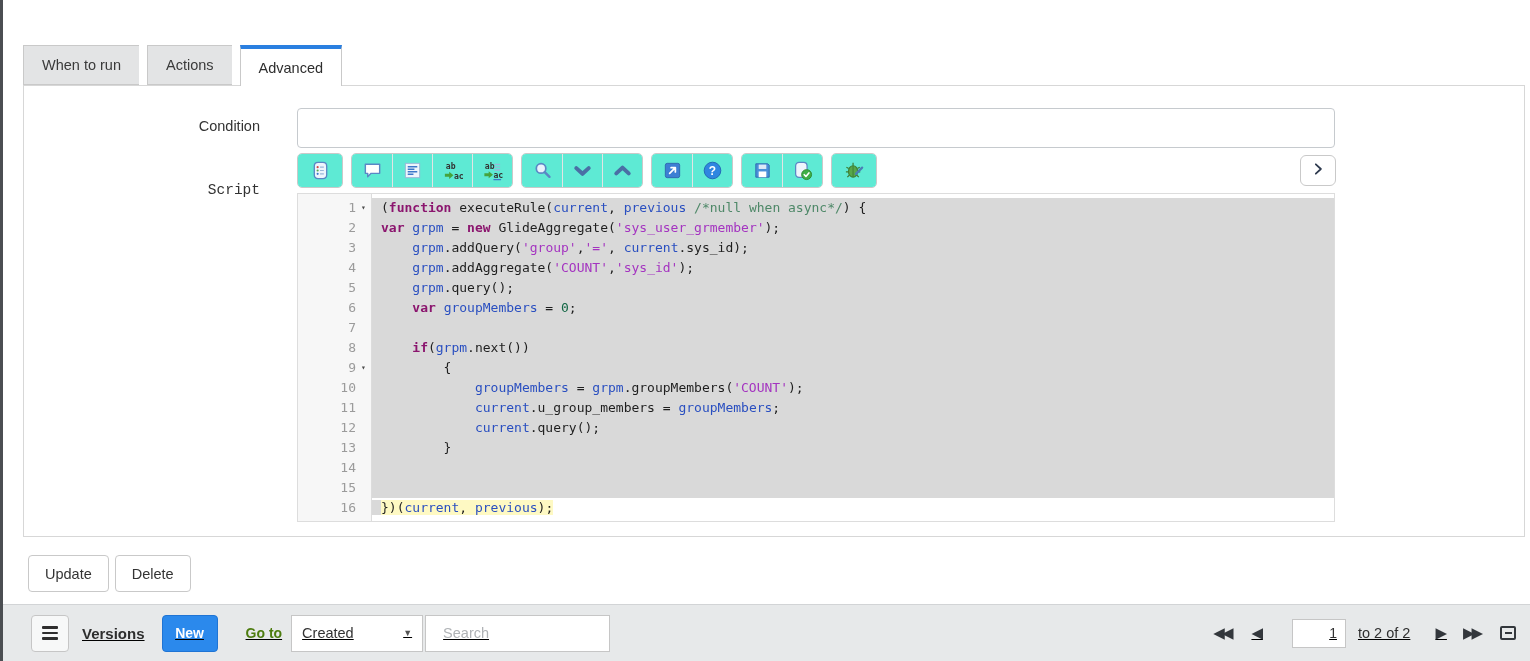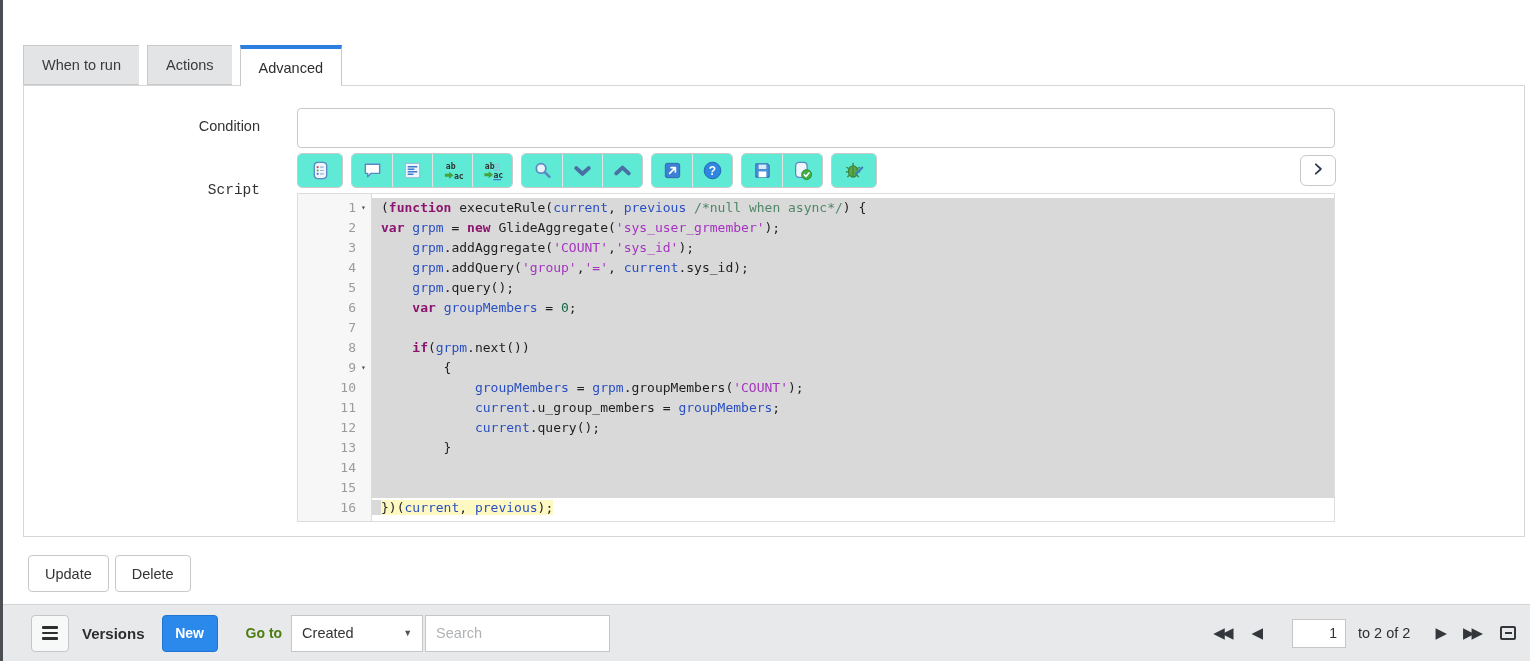--- a/index.html
+++ b/index.html
@@ -60,36 +60,36 @@
 
   
   .actions { position:absolute; left:25px; top:555px; display:flex; gap:6px; }
   .actions button { min-width:72px; height:37px; padding:0 16px; background:#fff;
                     border:1px solid #c9c9c9; border-radius:4px; font-size:14.5px; color:#333;
                     font-family:inherit; cursor:pointer; }
 
   
   .footer { position:absolute; left:0; right:0; top:604px; height:57px; background:#e7e9ea;
             border-top:1px solid #d2d4d6; display:flex; align-items:center;
-            padding:0 14px 0 28px; }
+            padding:0 14px 0 28px;text-decoration:underline; }
   .menu-btn { width:38px; height:37px; background:#f7f8f8; border:1px solid #c6c6c6; border-radius:4px;
               cursor:pointer; display:flex; align-items:center; justify-content:center; }
   .ham { display:flex; flex-direction:column; gap:3px; }
   .ham i { display:block; width:16px; height:2.5px; background:#2e2e2e; border-radius:1px; }
   .versions-label { margin-left:13px; font-size:15px; font-weight:bold; color:#2e2e2e; }
   .new-btn { margin-left:17px; width:56px; height:37px; background:#2b89ec; color:#fff;
              font-weight:bold; font-size:14px; border:1px solid #1f74d4; border-radius:4px;
              font-family:inherit; cursor:pointer; }
   .goto-label { margin-left:28px; font-size:14px; font-weight:bold; color:#4d7c0f; }
   .goto-select { margin-left:9px; width:132px; height:37px; background:#fff; border:1px solid #c6c6c6;
                  display:flex; align-items:center; justify-content:space-between; padding:0 10px;
                  font-size:14.5px; color:#333; cursor:pointer; }
   .caret { font-size:9px; color:#555; }
   .search-input { margin-left:2px; width:185px; height:37px; border:1px solid #c6c6c6; background:#fff;
-                  padding:0 10px; font-size:14.5px; font-family:inherit; color:#333; }
+                  padding:0 17px; font-size:14.5px; font-family:inherit; color:#333; }
   .search-input::placeholder { color:#b0b3b6; }
   .pager { margin-left:auto; display:flex; align-items:center; }
   .pg { background:none; border:none; color:#33373c; font-size:15px; cursor:pointer; padding:2px 3px; }
   .arr2 { letter-spacing:-3px; display:inline-block; margin-right:3px; }
   .pg-first { margin-right:12px; } .pg-prev { margin-right:26px; }
   .page-input { width:54px; height:29px; border:1px solid #c6c6c6; background:#fff; text-align:right;
                 padding:0 8px; font-size:14px; font-family:inherit; color:#333; margin-right:12px; }
   .range { font-size:14.5px; color:#2e2e2e; margin-right:22px; }
   .pg-next { margin-right:10px; } .pg-last { margin-right:14px; }
   .min-box { width:16px; height:14px; border:2px solid #33373c; border-radius:2px;
@@ -307,22 +307,22 @@
             <span class="fold"></span>
           </div>
           <div class="gut-row">
             <span class="ln">16</span>
             <span class="fold"></span>
           </div>
         </div>
       <div class="codearea" id="codearea">
           <div class="code-line sel-full"><span class="tk-pl">(</span><span class="tk-kw">function</span><span class="tk-pl"> executeRule(</span><span class="tk-vr">current</span><span class="tk-pl">, </span><span class="tk-vr">previous</span><span class="tk-pl"> </span><span class="tk-cm">/*null when async*/</span><span class="tk-pl">) {</span></div>
           <div class="code-line sel-full"><span class="tk-kw">var</span><span class="tk-pl"> </span><span class="tk-vr">grpm</span><span class="tk-pl"> = </span><span class="tk-kw">new</span><span class="tk-pl"> GlideAggregate(</span><span class="tk-st">'sys_user_grmember'</span><span class="tk-pl">);</span></div>
+          <div class="code-line sel-full"><span class="tk-pl">    </span><span class="tk-vr">grpm</span><span class="tk-pl">.addQuery(</span><span class="tk-st">'group'</span><span class="tk-pl">,</span><span class="tk-st">'='</span><span class="tk-pl">, </span><span class="tk-vr">current</span><span class="tk-pl">.sys_id);</span></div>
           <div class="code-line sel-full"><span class="tk-pl">    </span><span class="tk-vr">grpm</span><span class="tk-pl">.addAggregate(</span><span class="tk-st">'COUNT'</span><span class="tk-pl">,</span><span class="tk-st">'sys_id'</span><span class="tk-pl">);</span></div>
-          <div class="code-line sel-full"><span class="tk-pl">    </span><span class="tk-vr">grpm</span><span class="tk-pl">.addQuery(</span><span class="tk-st">'group'</span><span class="tk-pl">,</span><span class="tk-st">'='</span><span class="tk-pl">, </span><span class="tk-vr">current</span><span class="tk-pl">.sys_id);</span></div>
           <div class="code-line sel-full"><span class="tk-pl">    </span><span class="tk-vr">grpm</span><span class="tk-pl">.query();</span></div>
           <div class="code-line sel-full"><span class="tk-pl">    </span><span class="tk-kw">var</span><span class="tk-pl"> </span><span class="tk-vr">groupMembers</span><span class="tk-pl"> = </span><span class="tk-nm">0</span><span class="tk-pl">;</span></div>
           <div class="code-line sel-full"></div>
           <div class="code-line sel-full"><span class="tk-pl">    </span><span class="tk-kw">if</span><span class="tk-pl">(</span><span class="tk-vr">grpm</span><span class="tk-pl">.next())</span></div>
           <div class="code-line sel-full"><span class="tk-pl">        {</span></div>
           <div class="code-line sel-full"><span class="tk-pl">            </span><span class="tk-vr">groupMembers</span><span class="tk-pl"> = </span><span class="tk-vr">grpm</span><span class="tk-pl">.groupMembers(</span><span class="tk-st">'COUNT'</span><span class="tk-pl">);</span></div>
           <div class="code-line sel-full"><span class="tk-pl">            </span><span class="tk-vr">current</span><span class="tk-pl">.u_group_members = </span><span class="tk-vr">groupMembers</span><span class="tk-pl">;</span></div>
           <div class="code-line sel-full"><span class="tk-pl">            </span><span class="tk-vr">current</span><span class="tk-pl">.query();</span></div>
           <div class="code-line sel-full"><span class="tk-pl">        }</span></div>
           <div class="code-line sel-full"></div>

